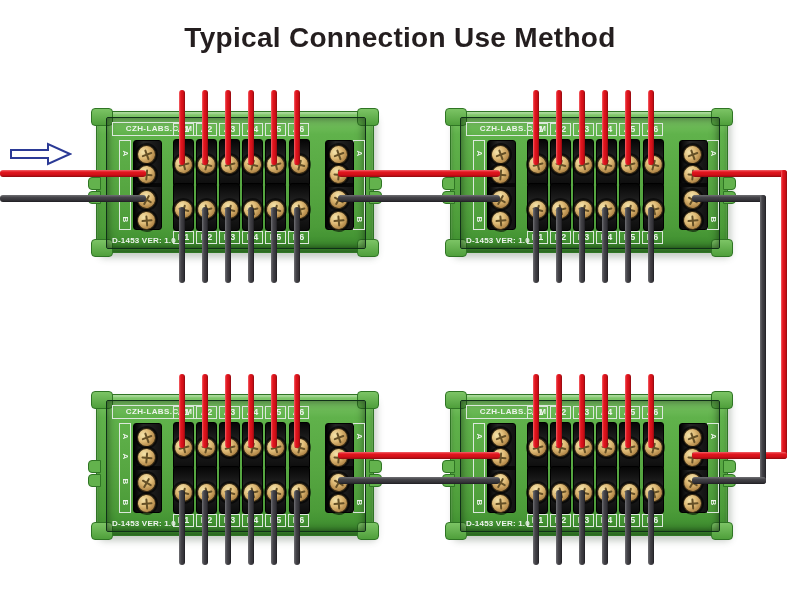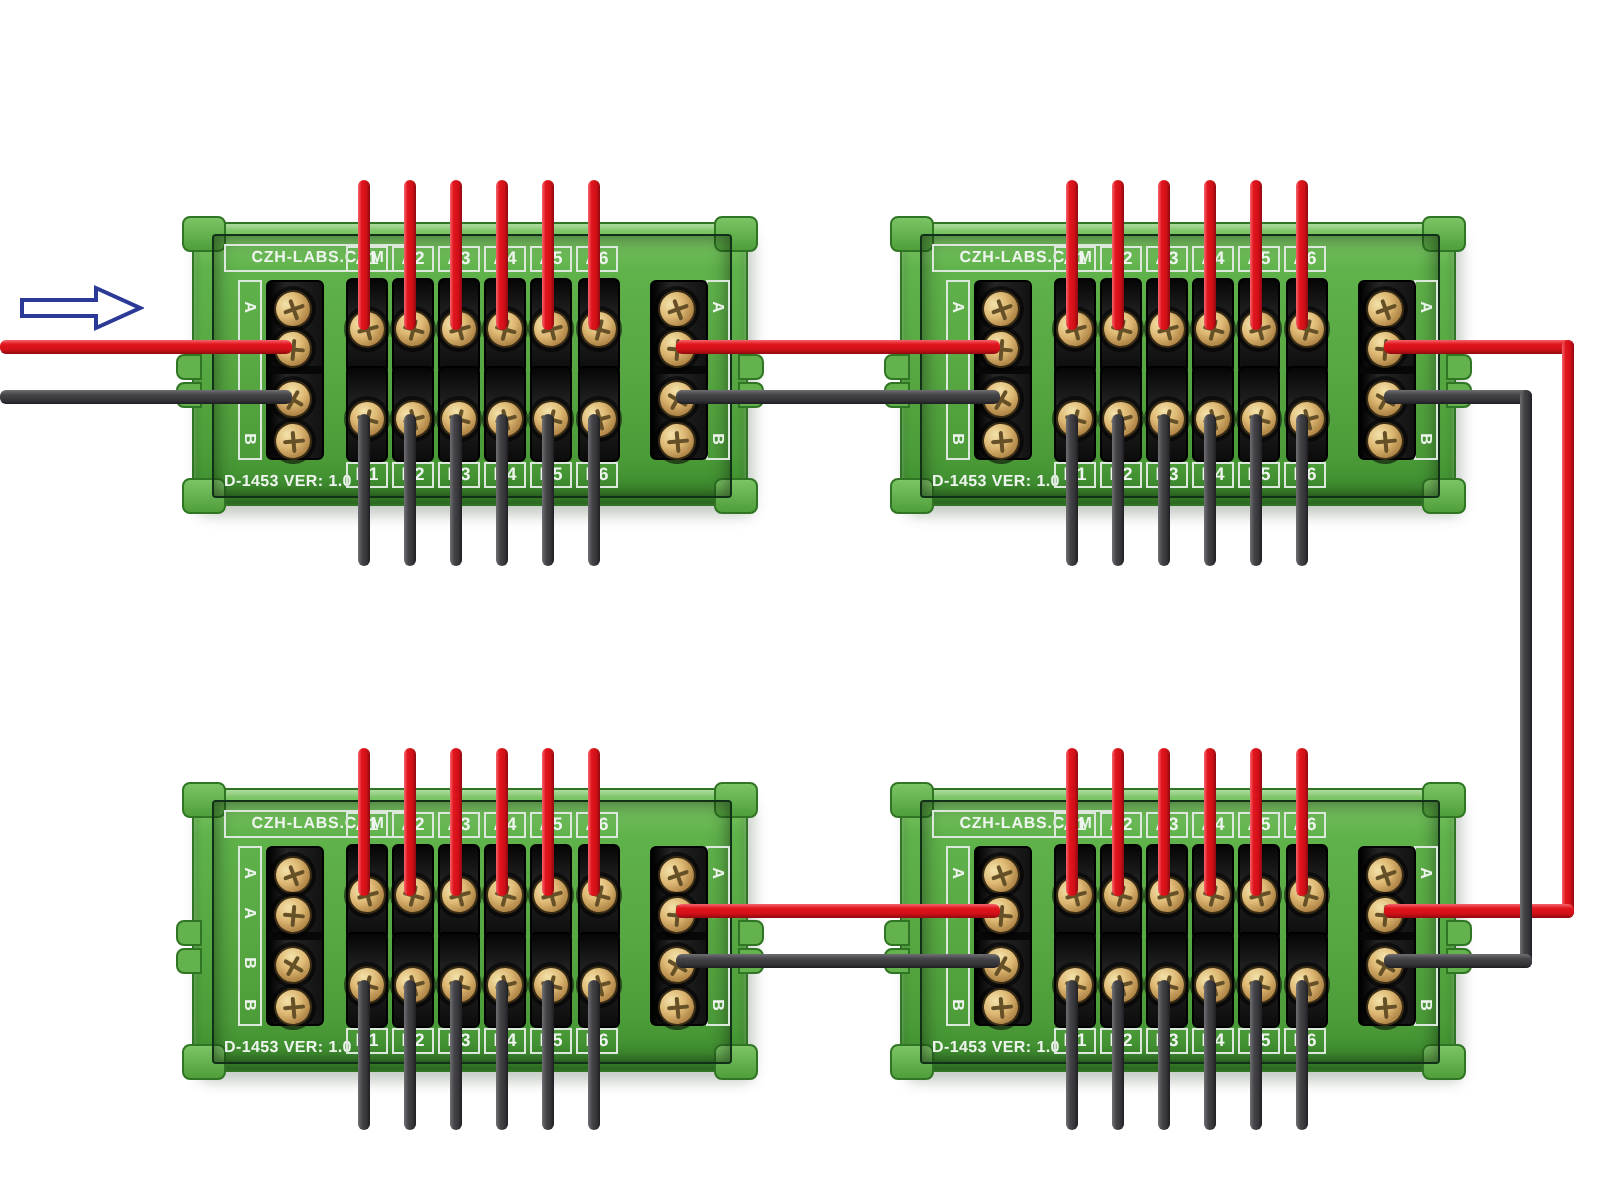--- a/index.html
+++ b/index.html
@@ -68,20 +68,21 @@
   .wire.black.h{background:linear-gradient(180deg,#707074 0%,#454449 35%,#343338 75%,#1e1d21 100%);}
   .wire.black.v{background:linear-gradient(90deg,#707074 0%,#454449 35%,#343338 75%,#1e1d21 100%);}
 
   .m1{left:96px;top:111px}.m2{left:450px;top:111px}
   .m3{left:96px;top:394px}.m4{left:450px;top:394px}
 </style>
 </head>
 <body>
 
 <div class="canvas">
+  <h1 class="title" style="color: rgb(36, 30, 31);">Typical Connection Use Method</h1>
 
   <svg class="arrow" width="62" height="24" viewBox="0 0 62 24">
     <polygon points="1,8 38,8 38,2 60,12 38,22 38,16 1,16" fill="#ffffff" stroke="#2b3a96" stroke-width="2"></polygon>
   </svg>
 
   <div class="module m1">
   <div class="bracket"></div>
   <div class="nub tl"></div>
   <div class="nub tr"></div>
   <div class="nub bl"></div>

